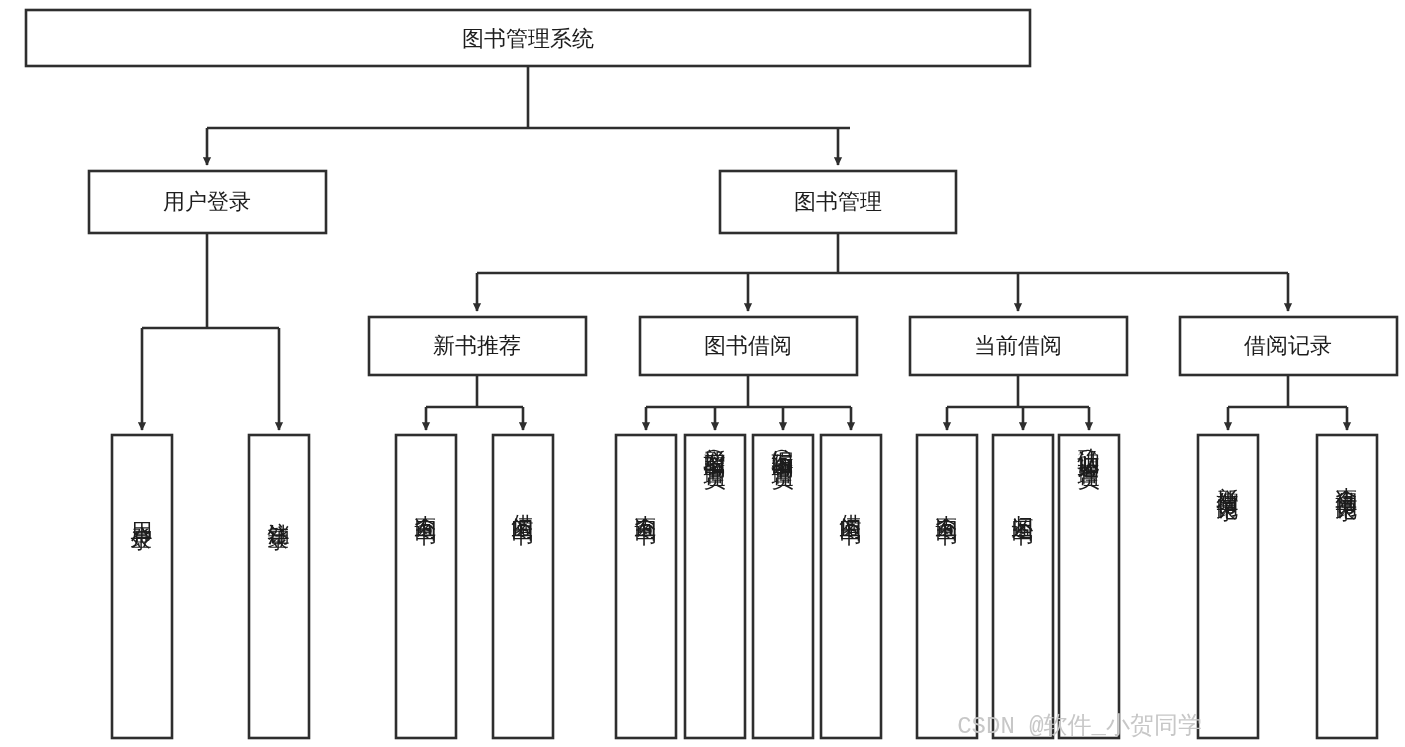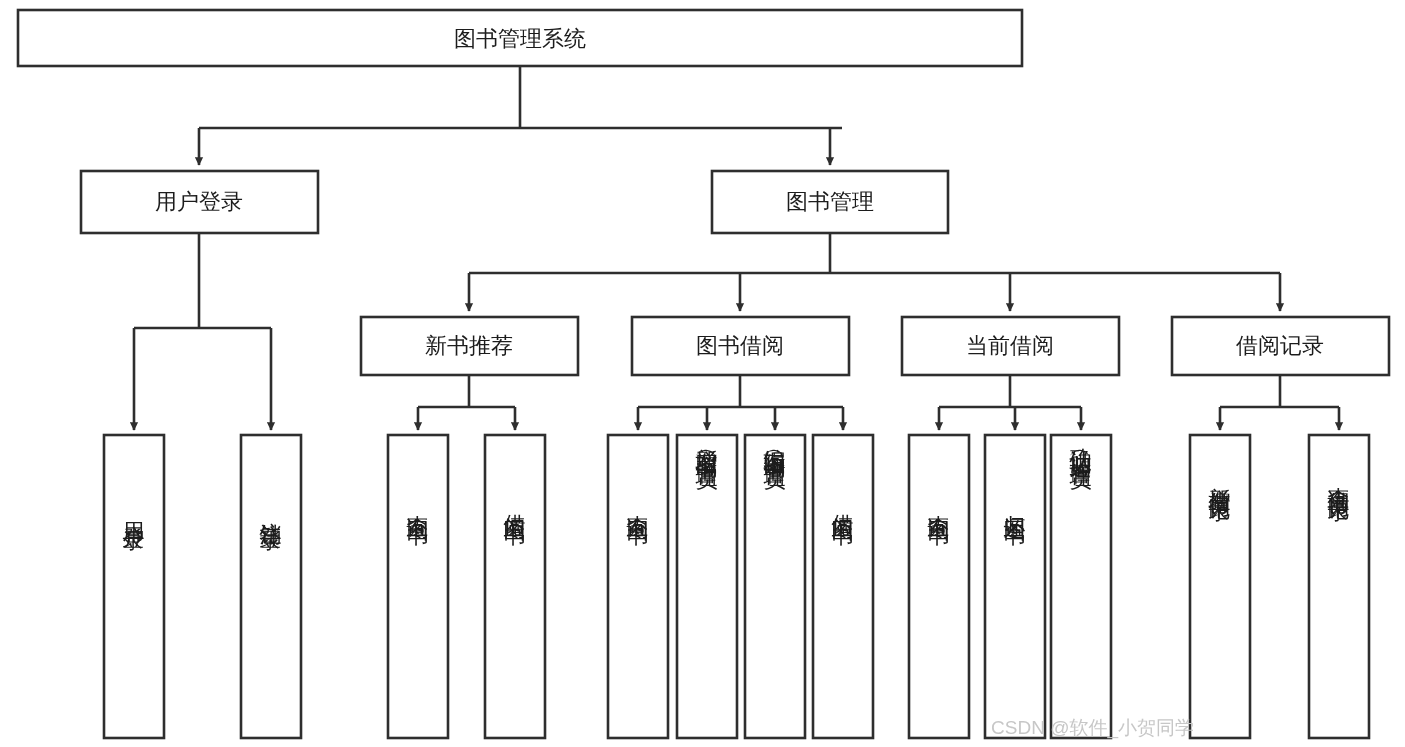--- a/index.html
+++ b/index.html
@@ -9,21 +9,21 @@
   }
   body {
     width: 1405px;
     height: 747px;
     position: relative;
     overflow: hidden;
     font-family: "DejaVu Sans", "Liberation Sans", sans-serif;
   }
   #diagram-root {
     position: absolute;
-    left: 0;
+    left: 8px;
     top: 0;
     width: 1206px;
     height: 747px;
   }
   svg#flow {
     display: block;
     width: 1405px;
     height: 747px;
   }
   .node-box {
@@ -53,22 +53,22 @@
     stroke-linecap: butt;
   }
   .edge-arrow {
     fill: #2e2e2e;
     stroke: none;
   }
   .watermark {
     position: absolute;
     right: 12px;
     bottom: 6px;
-    font-family: Liberation Sans, sans-serif;
-    font-size: 19px;
+    font-family: Liberation Mono, monospace;
+    font-size: 24px;
     color: #c7c7c7;
     white-space: nowrap;
     pointer-events: none;
     user-select: none;
   }
 </style>
 </head>
 <body>
 
 <div id="diagram-root">

